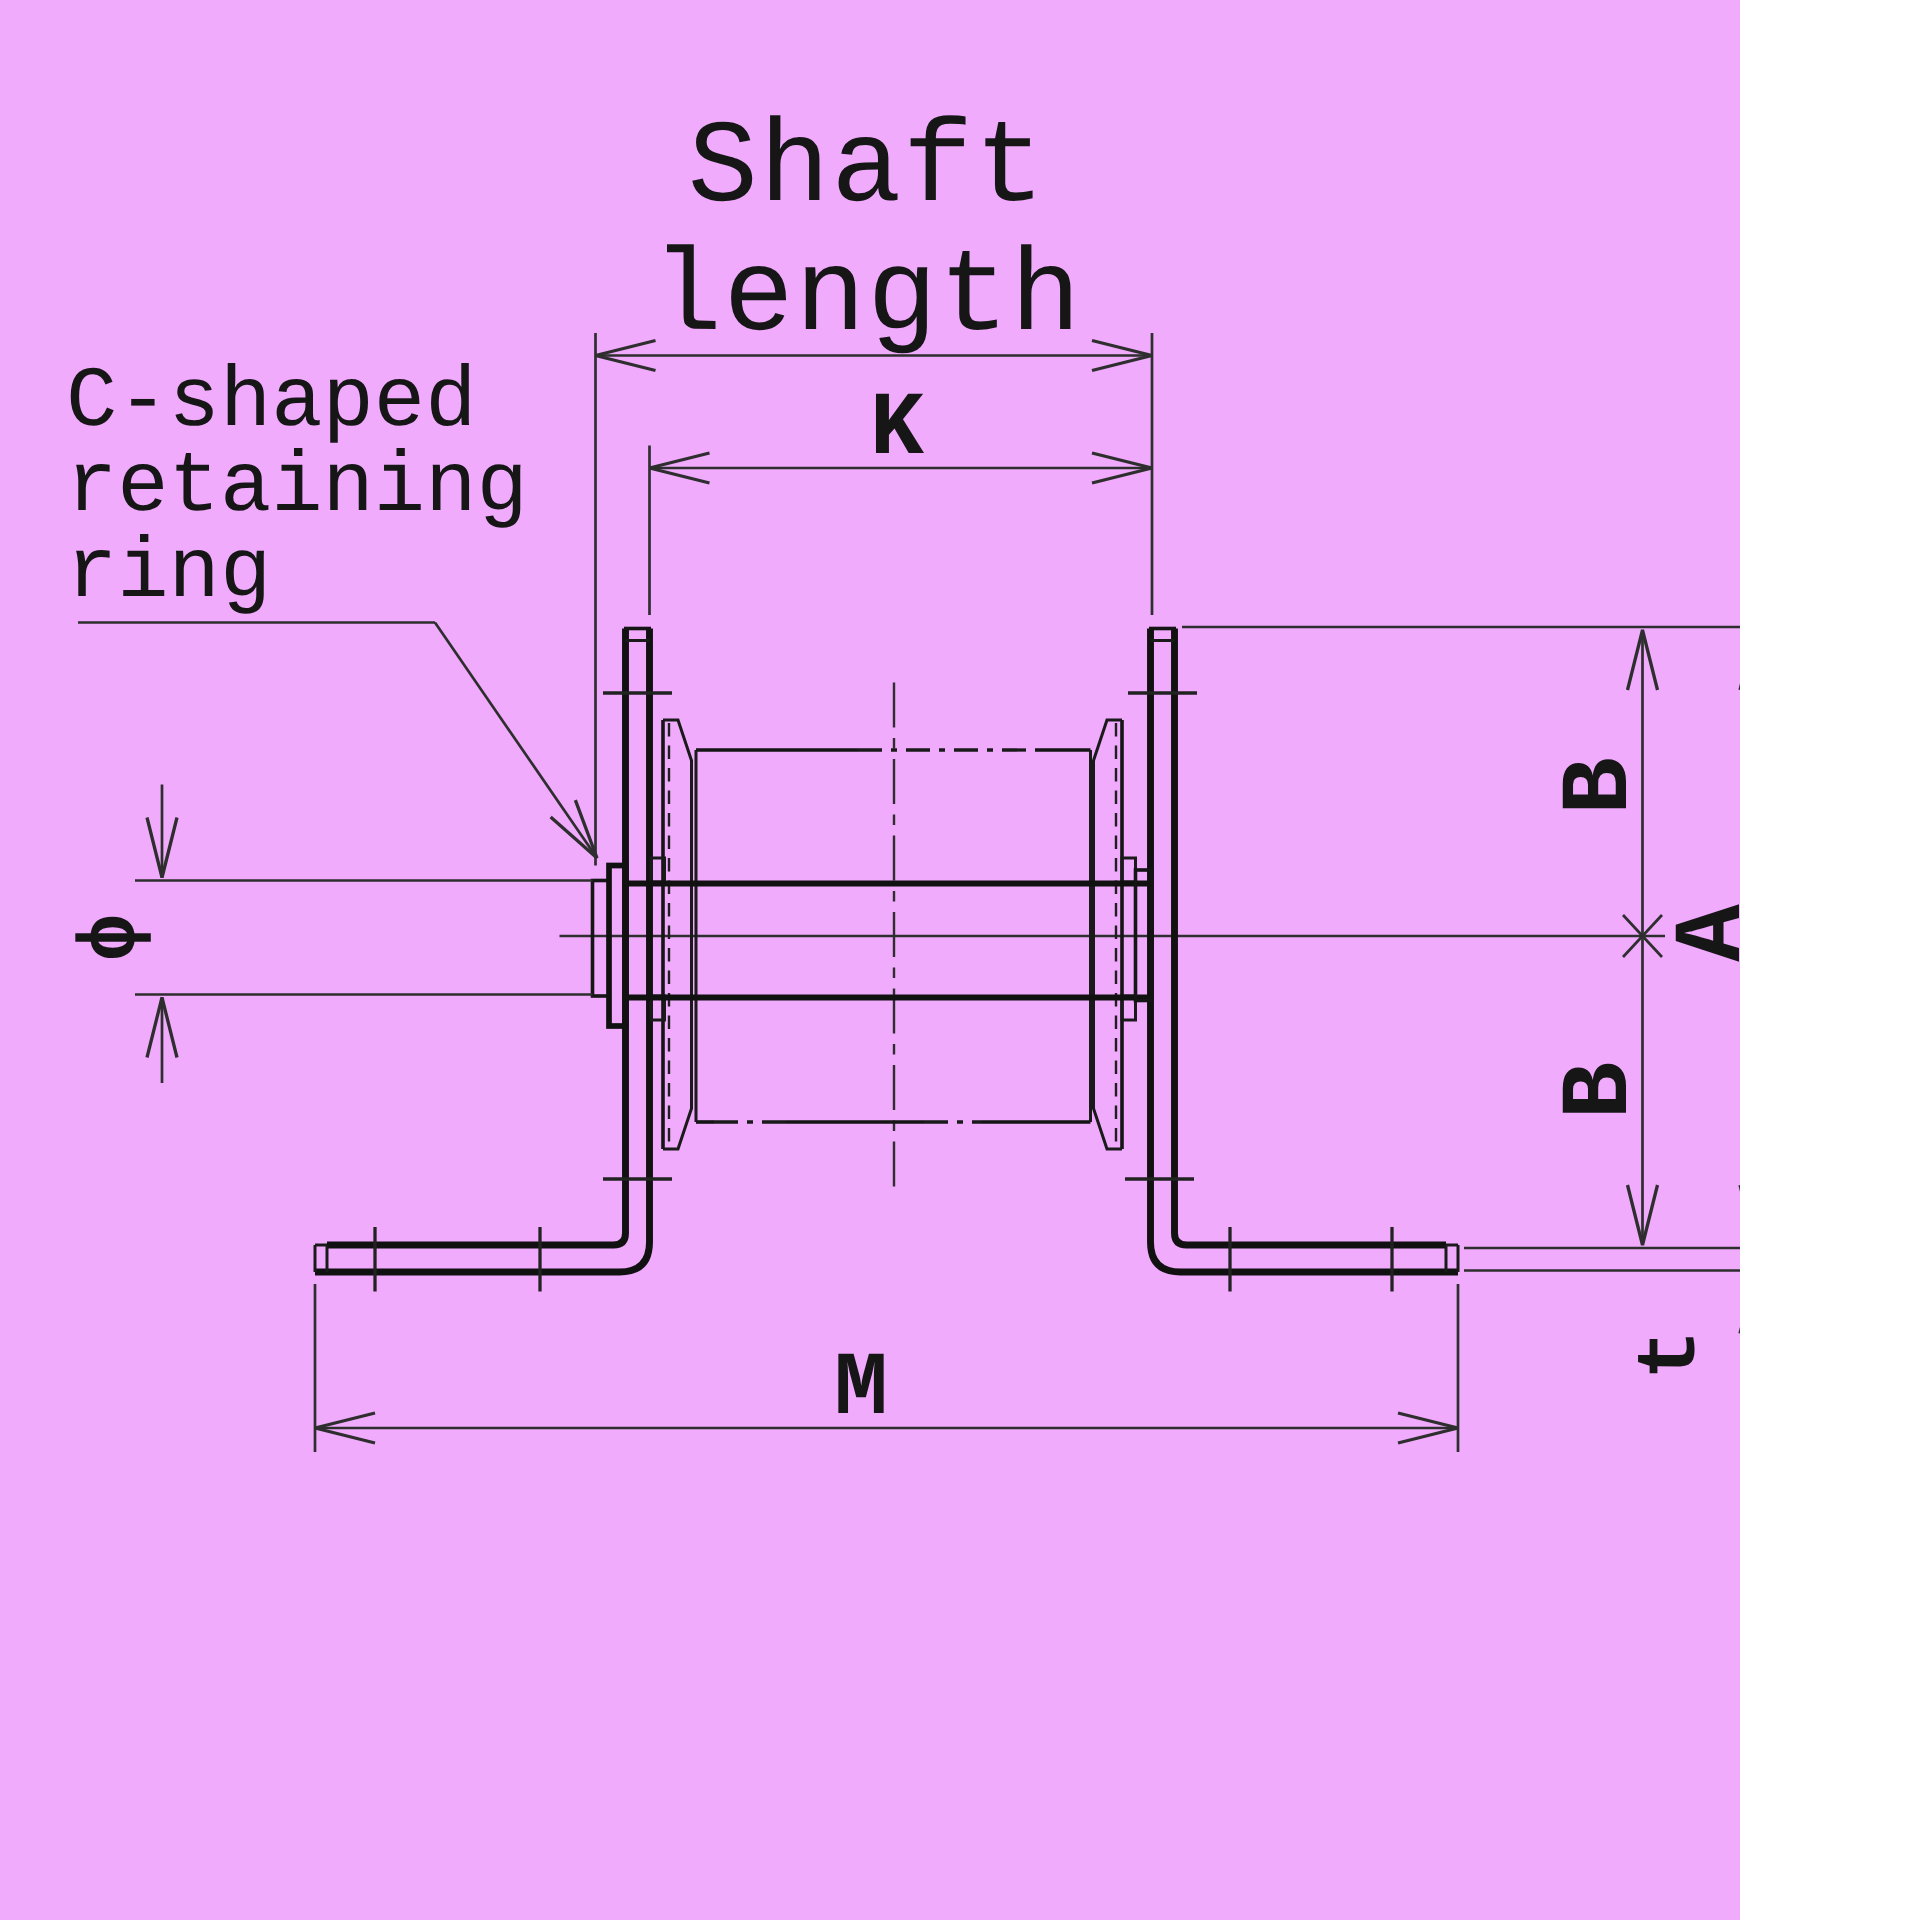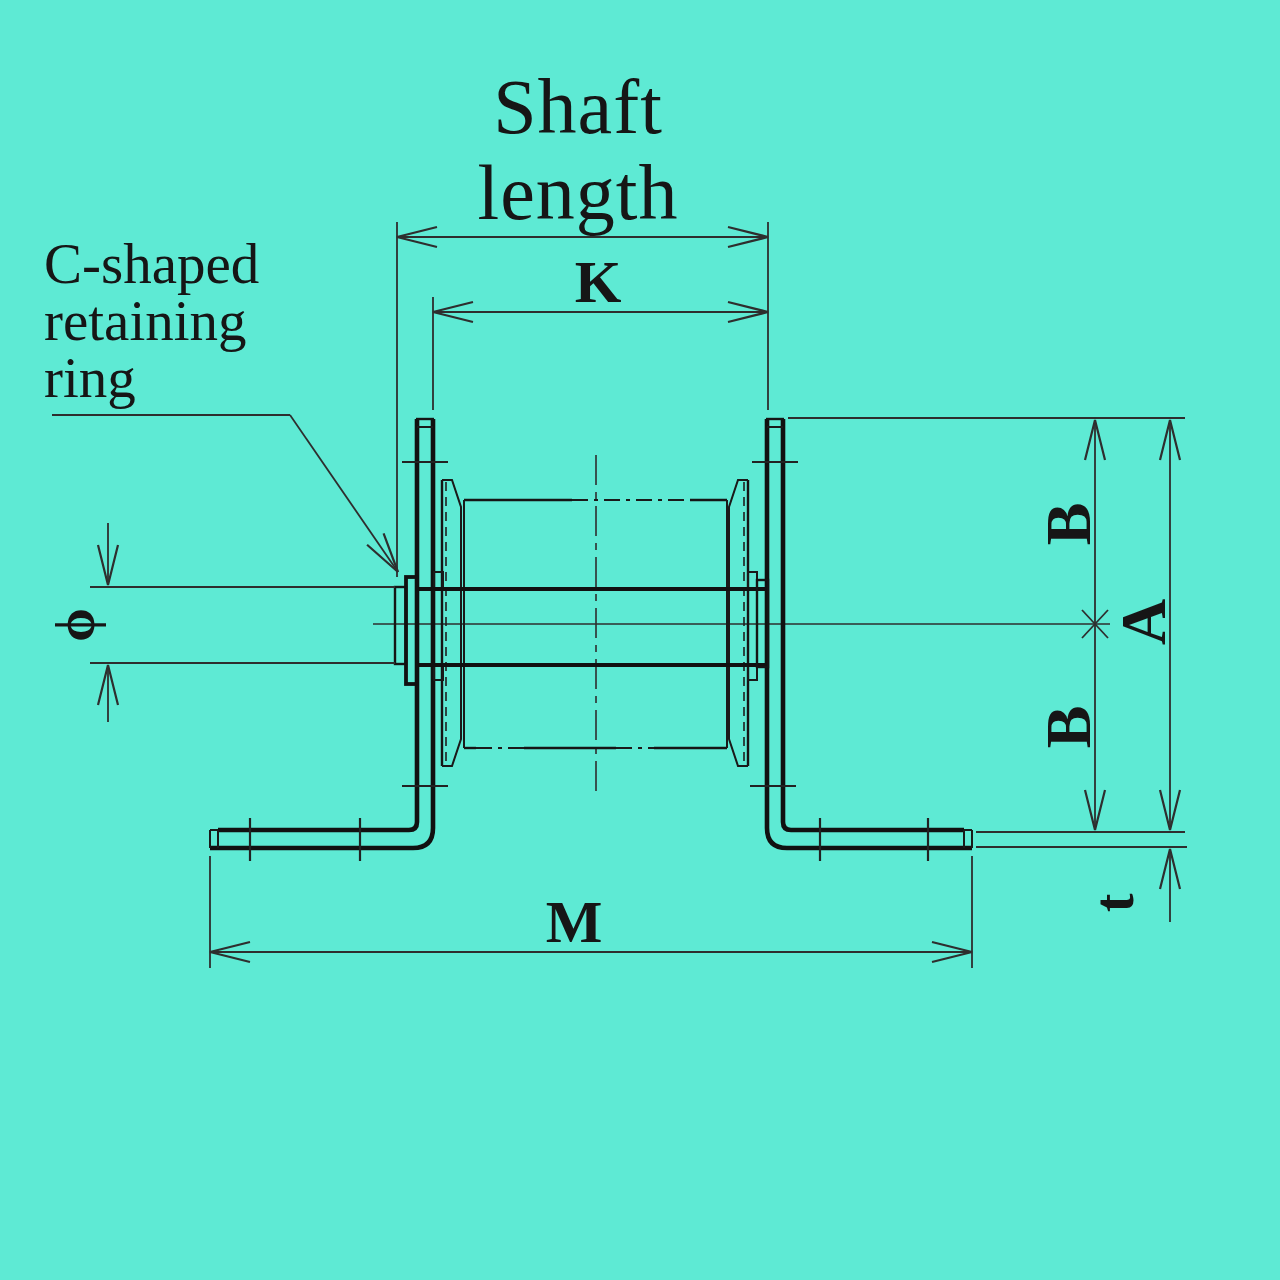--- a/index.html
+++ b/index.html
@@ -1,17 +1,17 @@
 <!DOCTYPE html>
 <html><head>
 <meta charset="utf-8">
 <style>
   html,body{margin:0;padding:0;background:#ffffff;}
-  .stage{position:relative;width:1280px;height:1280px;background:#5eead4;overflow:hidden;
-         font-family:Liberation Serif, serif;}
+  .stage{position:relative;width:1160px;height:1280px;background:#f0abfc;overflow:hidden;
+         font-family:Liberation Mono, monospace;}
   svg{display:block;}
   text{fill:#161616;}
   .t-title{font-size:78px;font-weight:400;letter-spacing:1px;}
   .t-callout{font-size:57px;font-weight:400;}
   .t-dim{font-size:60px;font-weight:700;}
   .t-dim-rot{font-size:64px;font-weight:700;}
   .t-small-rot{font-size:56px;font-weight:700;}
   .t-phi{font-size:54px;font-weight:700;}
   .ln-dim{stroke:#2e2e2e;stroke-width:1.8;fill:none;}
   .ln-center{stroke:#2e2e2e;stroke-width:1.6;fill:none;}

